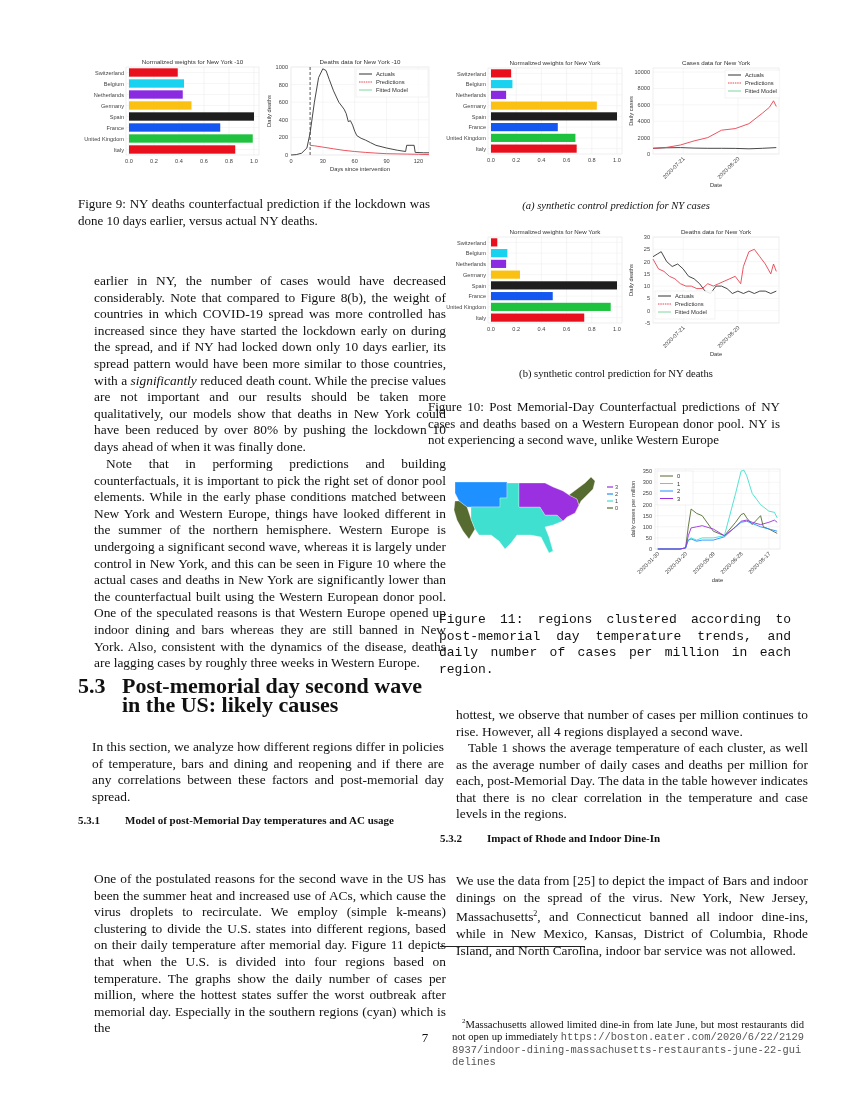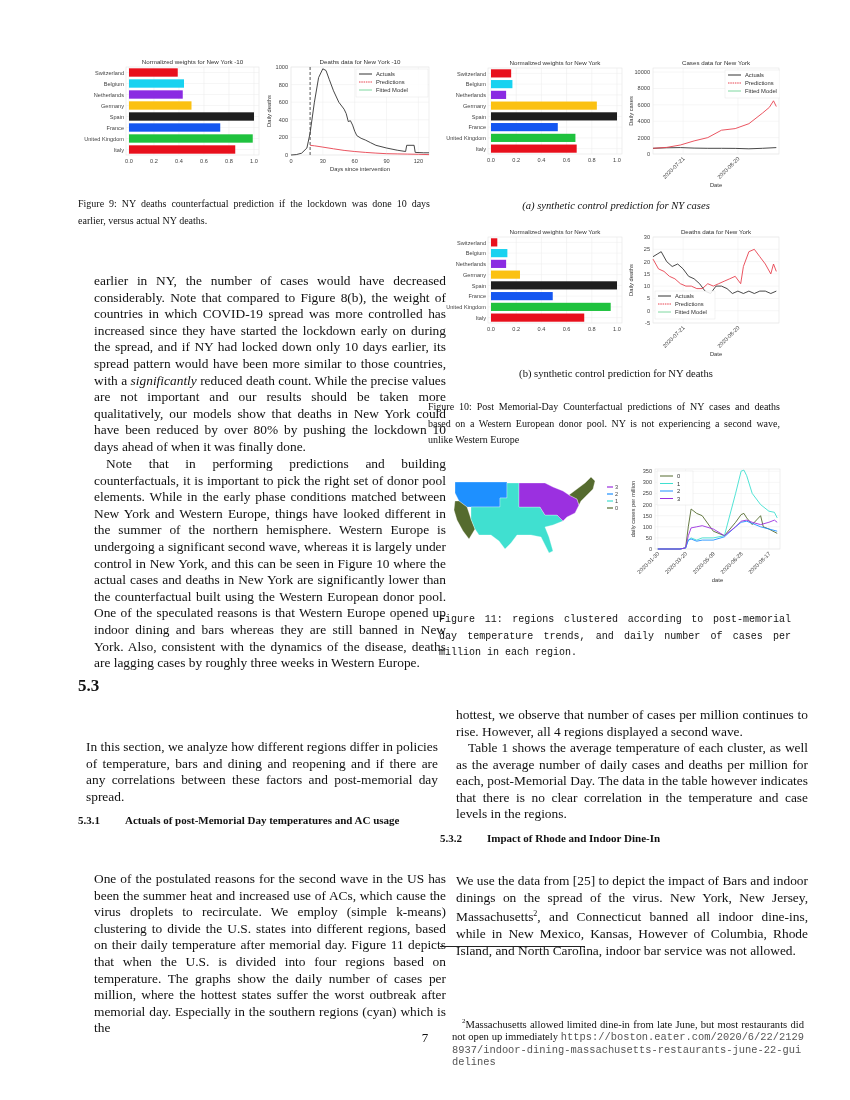--- a/index.html
+++ b/index.html
@@ -1,23 +1,23 @@
 <!DOCTYPE html>
 <html><head>
 <meta charset="utf-8">
 <style>
   html, body { margin:0; padding:0; background:#fff; }
   body { width:850px; height:1100px; position:relative; overflow:hidden;
          font-family:"Liberation Serif", "DejaVu Serif", serif; color:#111; }
   .abs { position:absolute; }
   .para { font-size:13.4px; line-height:16.6px; text-align:justify; hyphens:auto; margin:16px; }
   .indent { text-indent:12px;font-family:Liberation Serif, serif; }
-  .caption { font-size:10px; line-height:16.6px; text-align:justify; margin:0; }
+  .caption { font-size:13px; line-height:16.6px; text-align:justify; margin:0; }
   .subcap { font-size:10.6px; text-align:center; }
-  .h-sec { font-weight:bold; font-size:17px; line-height:19px; display:flex; }
+  .h-sec { font-weight:bold; font-size:22px; line-height:19px; display:flex; }
   .h-sec .num { width:44px; flex:none; }
   .h-sub { font-weight:bold; font-size:11px; line-height:16.6px; display:flex; }
   .h-sub .num { width:47px; flex:none; }
   .footnote { font-size:10.6px; line-height:12.6px; text-align:justify; }
   .mono { font-family:"Liberation Mono", "DejaVu Sans Mono", monospace; color:#555; font-size:10.4px; }
   .fnrule { border-top:1px solid #222; width:145px; }
   .pagenum { font-size:13px; }
   svg text { font-family:"Liberation Sans", "DejaVu Sans", sans-serif; }
   .ctitle { font-size:6.2px; fill:#333; }
   .tick { font-size:5.6px; fill:#444; }
@@ -113,26 +113,27 @@
 </div>
 <p class="abs caption" style="left:78px; top:196px; width:352px;">Figure 9: NY deaths counterfactual prediction if the lockdown was done 10 days earlier, versus actual NY deaths.</p>
 
 <p class="abs para" style="left:78px; top:257px; width:352px;">
   <span>earlier in NY, the number of cases would have decreased considerably. Note that compared to Figure 8(b), the weight of countries in which COVID-19 spread was more controlled has increased since they have started the lockdown early on during the spread, and if NY had locked down only 10 days earlier, its spread pattern would have been more similar to those countries, with a </span><em>significantly</em><span> reduced death count. While the precise values are not important and our results should be taken more qualitatively, our models show that deaths in New York could have been reduced by over 80% by pushing the lockdown 10 days ahead of when it was finally done.</span>
 </p>
 <p class="abs para indent" style="left:78px; top:440px; width:352px;">Note that in performing predictions and building counterfactuals, it is important to pick the right set of donor pool elements. While in the early phase conditions matched between New York and Western Europe, things have looked different in the summer of the northern hemisphere. Western Europe is undergoing a significant second wave, whereas it is largely under control in New York, and this can be seen in Figure 10 where the actual cases and deaths in New York are significantly lower than the counterfactual built using the Western European donor pool. One of the speculated reasons is that Western Europe opened up indoor dining and bars whereas they are still banned in New York. Also, consistent with the dynamics of the disease, deaths are lagging cases by roughly three weeks in Western Europe.</p>
 
 <div class="abs h-sec" style="left:78px; top:676px; width:352px;">
   <span class="num">5.3</span>
-</div>
-<p class="abs para" style="left:70px; top:723px; width:352px;font-family:Liberation Serif, serif;">In this section, we analyze how different regions differ in policies of temperature, bars and dining and reopening and if there are any correlations between these factors and post-memorial day spread.</p>
+  <span>Post-memorial day second wave in the US: likely causes</span>
+</div>
+<p class="abs para" style="left:76px; top:723px; width:352px;font-family:Liberation Serif, serif;">In this section, we analyze how different regions differ in policies of temperature, bars and dining and reopening and if there are any correlations between these factors and post-memorial day spread.</p>
 
 <div class="abs h-sub" style="left:78px; top:812px; width:352px;">
   <span class="num">5.3.1</span>
-  <span>Actuals of post-Memorial Day temperatures and AC usage</span>
+  <span>Model of post-Memorial Day temperatures and AC usage</span>
 </div>
 <p class="abs para" style="left:78px; top:855px; width:352px;">One of the postulated reasons for the second wave in the US has been the summer heat and increased use of ACs, which cause the virus droplets to recirculate. We employ (simple k-means) clustering to divide the U.S. states into different regions, based on their daily temperature after memorial day. Figure 11 depicts that when the U.S. is divided into four regions based on temperature. The graphs show the daily number of cases per million, where the hottest states suffer the worst outbreak after memorial day. Especially in the southern regions (cyan) which is the</p>
 
 <div class="abs" style="left:440px; top:55px; width:340px; height:142px;">
   <svg id="fig10a" width="340" height="142" viewBox="0 0 340 142">
       <g>
         <text x="115" y="10" text-anchor="middle" class="ctitle">Normalized weights for New York</text>
         <rect x="48" y="13" width="134" height="86" fill="#fff" stroke="#e4e4e4" stroke-width="0.6"></rect>
         <line x1="51" y1="13" x2="51" y2="99" stroke="#ececec" stroke-width="0.6"></line>
         <text x="51" y="107" text-anchor="middle" class="tick">0.0</text>
@@ -363,21 +364,21 @@
 <p class="abs caption" style="left:439px; top:612px; width:352px;font-family:Liberation Mono, monospace;">Figure 11: regions clustered according to post-memorial day temperature trends, and daily number of cases per million in each region.</p>
 
 <p class="abs para" style="left:440px; top:691px; width:352px;">hottest, we observe that number of cases per million continues to rise. However, all 4 regions displayed a second wave.</p>
 <p class="abs para indent" style="left:440px; top:724px; width:352px;">Table 1 shows the average temperature of each cluster, as well as the average number of daily cases and deaths per million for each, post-Memorial Day. The data in the table however indicates that there is no clear correlation in the temperature and case levels in the regions.</p>
 
 <div class="abs h-sub" style="left:440px; top:830px; width:352px;">
   <span class="num">5.3.2</span>
   <span>Impact of Rhode and Indoor Dine-In</span>
 </div>
 <p class="abs para" style="left:440px; top:857px; width:352px;">
-  <span>We use the data from [25] to depict the impact of Bars and indoor dinings on the spread of the virus. New York, New Jersey, Massachusetts</span><sup style="font-size:8px;">2</sup><span>, and Connecticut banned all indoor dine-ins, while in New Mexico, Kansas, However of Columbia, Rhode Island, and North Carolina, indoor bar service was not allowed.</span>
+  <span>We use the data from [25] to depict the impact of Bars and indoor dinings on the spread of the virus. New York, New Jersey, Massachusetts</span><sup style="font-size:8px;">2</sup><span>, and Connecticut banned all indoor dine-ins, while in New Mexico, Kansas, District of Columbia, Rhode Island, and North Carolina, indoor bar service was not allowed.</span>
 </p>
 
 <div class="abs fnrule" style="left:440px; top:946px;"></div>
 <p class="abs footnote" style="left:440px; top:1003px; width:352px; margin:12px; text-indent:10px;">
   <sup style="font-size:7px;">2</sup><span>Massachusetts allowed limited dine-in from late June, but most restaurants did not open up immediately </span><span class="mono" style="word-break:break-all;">https://boston.eater.com/2020/6/22/21298937/indoor-dining-massachusetts-restaurants-june-22-guidelines</span>
 </p>
 
 <div class="abs pagenum" style="left:418px; top:1030px; width:14px; text-align:center;">7</div>
 
 </body></html>

